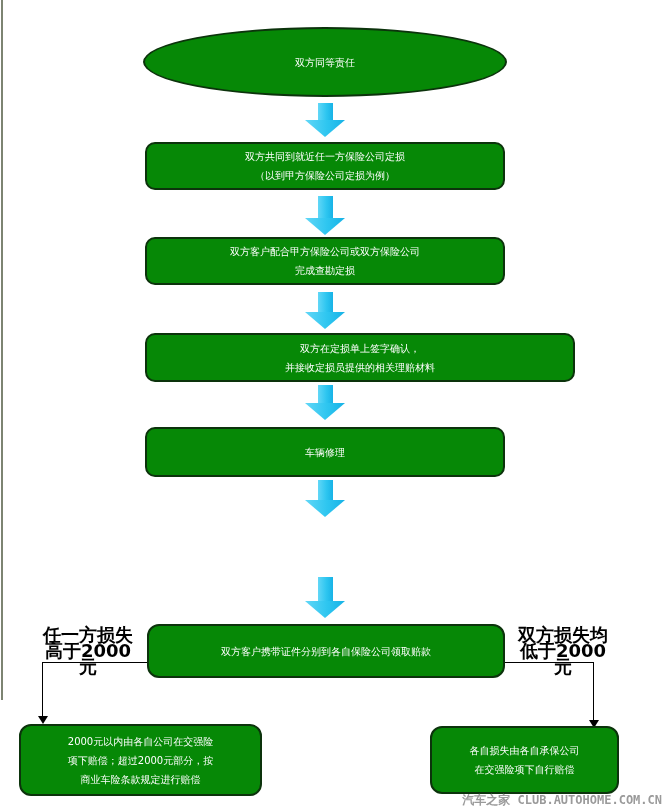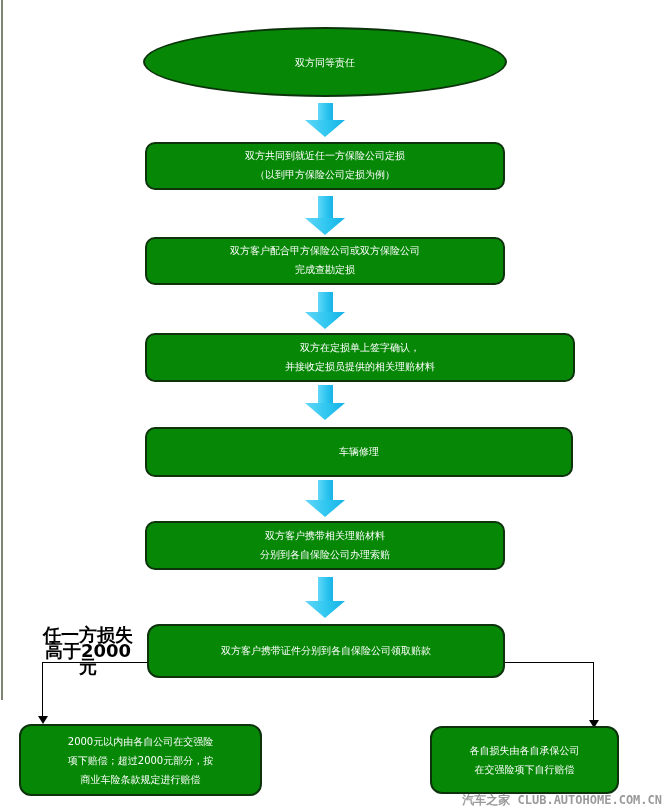--- a/index.html
+++ b/index.html
@@ -28,28 +28,28 @@
     border: 2px solid #0c330c;
     color: #ffffff;
     display: flex;
     align-items: center;
     justify-content: center;
     text-align: center;
     font-size: 10px;
     line-height: 19px;
     white-space: pre-line;
   }
-  .rect { border-radius: 10px; font-family: Liberation Mono, monospace; }
+  .rect { border-radius: 10px; }
   .ellipse { border-radius: 50%; }
 
   .n-start { left: 143px; top: 27px;  width: 364px; height: 70px; }
   .n-s0    { left: 145px; top: 142px; width: 360px; height: 48px; }
   .n-s1    { left: 145px; top: 237px; width: 360px; height: 48px; }
   .n-s2    { left: 145px; top: 333px; width: 430px; height: 49px; }
-  .n-s3    { left: 145px; top: 427px; width: 428px; height: 50px; text-align: center; }
+  .n-s3    { left: 145px; top: 427px; width: 360px; height: 50px; text-align: center; }
   .n-s4    { left: 145px; top: 521px; width: 360px; height: 49px; }
   .n-s5    { left: 147px; top: 624px; width: 358px; height: 54px; border-radius: 12px; }
   .n-left  { left: 19px;   top: 724px; width: 243px; height: 72px; border-radius: 12px; justify-content: center; }
   .n-right { left: 430px; top: 726px; width: 189px; height: 68px; border-radius: 12px; }
 
   
   .flow-arrow { position: absolute; width: 40px; }
   .flow-arrow .shaft {
     width: 15px;
     margin: 0 auto;
@@ -157,44 +157,42 @@
 
   <div class="node rect n-s3">
     <span>车辆修理</span>
   </div>
 
   <div class="flow-arrow fa5">
     <div class="shaft"></div>
     <div class="head"></div>
   </div>
 
-  <div class="node rect n-s4">
-    <span>双方客户携带相关理赔材料
-分别到各自保险公司办理索赔</span>
-  </div>
 
   <div class="flow-arrow fa6">
     <div class="shaft"></div>
     <div class="head"></div>
   </div>
 
   <div class="node rect n-s5">
     <span>双方客户携带证件分别到各自保险公司领取赔款</span>
   </div>
 
   <div class="cline c-left-h"></div>
   <div class="cline c-left-v"></div>
   <div class="chead chead-left"></div>
 
   <div class="cline c-right-h"></div>
   <div class="cline c-right-v"></div>
   <div class="chead chead-right"></div>
 
   <div class="cond cond-left">任一方损失
 高于2000元</div>
+  <div class="cond cond-right">双方损失均
+低于2000元</div>
 
   <div class="node n-left">
     <span>2000元以内由各自公司在交强险
 项下赔偿；超过2000元部分，按
 商业车险条款规定进行赔偿</span>
   </div>
 
   <div class="node n-right">
     <span>各自损失由各自承保公司
 在交强险项下自行赔偿</span>

